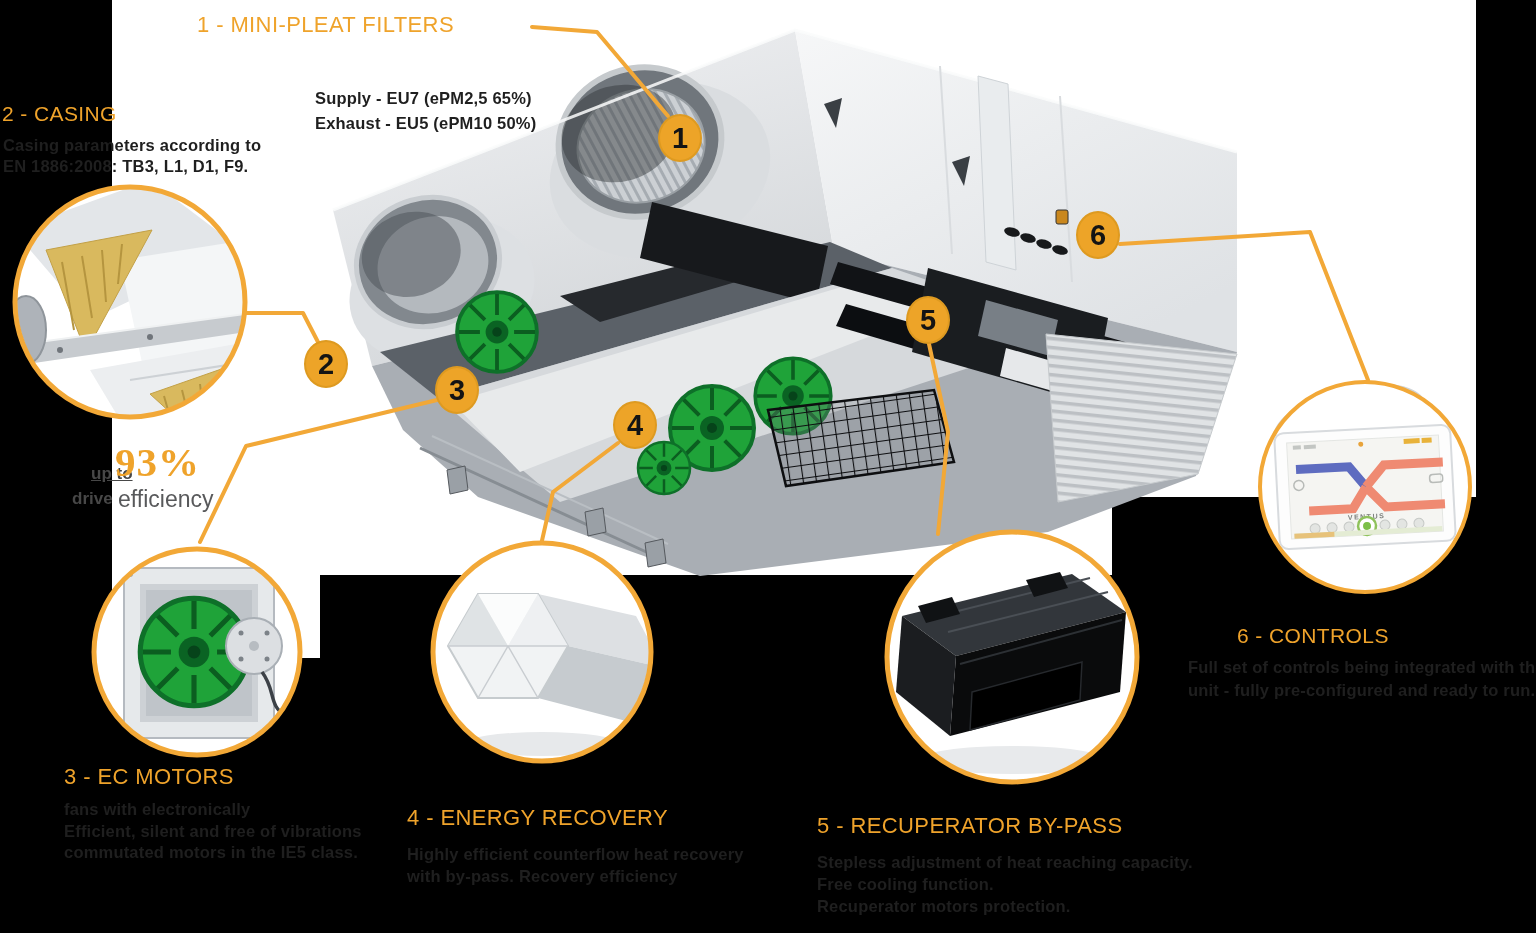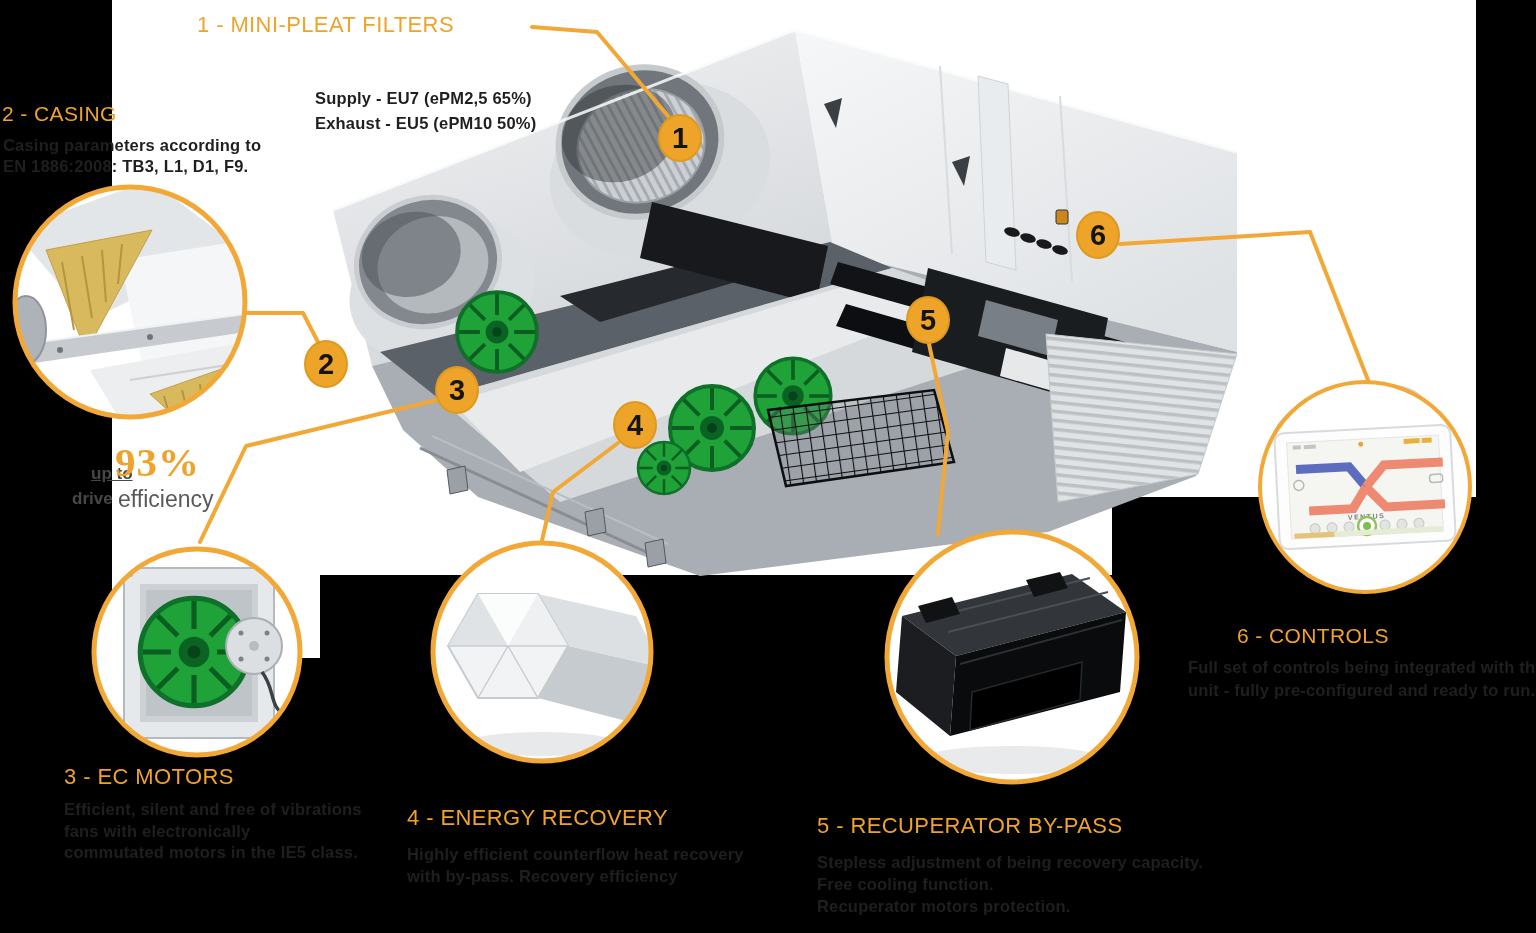--- a/index.html
+++ b/index.html
@@ -284,34 +284,34 @@
 
   <div>
     <span class="abs eff-small" style="left:91px;top:464px;text-decoration:underline;">up to</span>
     <span class="abs eff-big" style="left:115px;top:438px;font-family:Liberation Serif, serif;">93%</span>
     <span class="abs eff-small" style="left:72px;top:489px;">drive</span>
     <span class="abs eff-word" style="left:118px;top:486px;">efficiency</span>
   </div>
 
   <div class="abs co-title" style="left:64px;top:764px;font-size:22px;text-align:right;">3 - EC MOTORS</div>
   <div class="abs co-body" style="left:64px;top:799px;font-size:16.5px;line-height:21.5px;">
+    <div>fans with electronically</div>
     <div>Efficient, silent and free of vibrations</div>
-    <div>fans with electronically</div>
     <div>commutated motors in the IE5 class.</div>
   </div>
 
   <div class="abs co-title" style="left:407px;top:805px;font-size:22px;">4 - ENERGY RECOVERY</div>
   <div class="abs co-body" style="left:407px;top:843px;font-size:16.5px;line-height:22px;">
     <div>Highly efficient counterflow heat recovery</div>
     <div>with by-pass. Recovery efficiency</div>
   </div>
 
   <div class="abs co-title" style="left:817px;top:813px;font-size:22px;">5 - RECUPERATOR BY-PASS</div>
   <div class="abs co-body" style="left:817px;top:851px;font-size:16.5px;line-height:22px;">
-    <div>Stepless adjustment of being recovery capacity.</div>
+    <div>Stepless adjustment of heat reaching capacity.</div>
     <div>Free cooling function.</div>
     <div>Recuperator motors protection.</div>
   </div>
 
   <div class="abs co-title" style="left:1237px;top:624px;font-size:21px;">6 - CONTROLS</div>
   <div class="abs co-body" style="left:1188px;top:656px;font-size:16.5px;line-height:23px;">
     <div>Full set of controls being integrated with the</div>
     <div>unit - fully pre-configured and ready to run.</div>
   </div>
 

